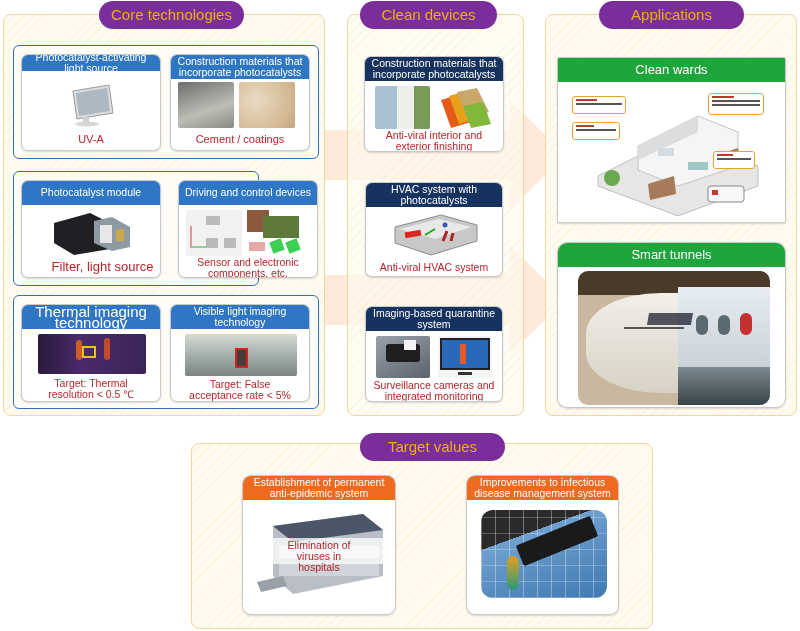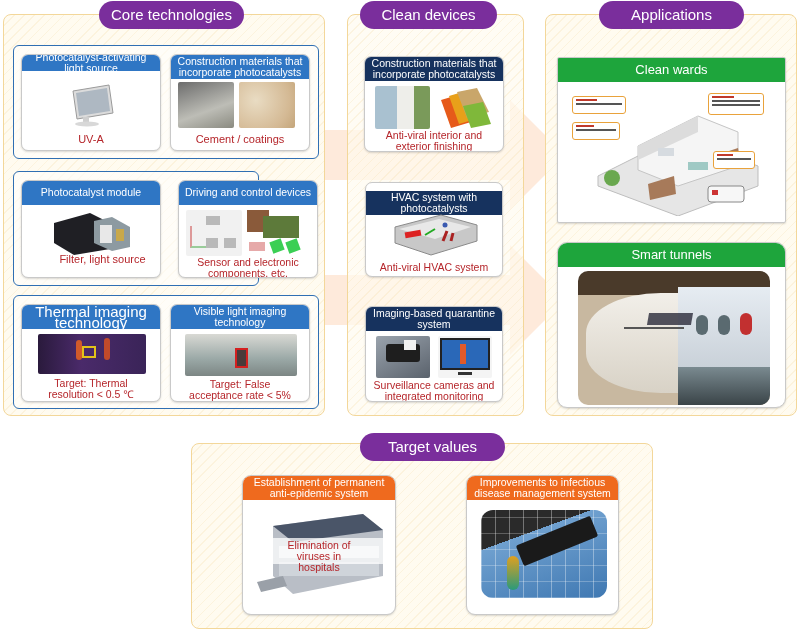--- a/index.html
+++ b/index.html
@@ -10,21 +10,21 @@
   .section {
     position: absolute;
     border: 1.5px solid #f3d79a;
     border-radius: 8px;
     background-color: #fffbf0;
     background-image: repeating-linear-gradient(135deg, rgba(243,215,154,0.22) 0 1px, transparent 1px 7px);
   }
   .pill {
     position: absolute;
     background: #7a2e9c;
-    color: #ffffff;
+    color: #eab308;
     border-radius: 14px;
     height: 28px;
     line-height: 28px;
     text-align: center;
     font-size: 15px;
     z-index: 5;
   }
   .group {
     position: absolute;
     border: 1.5px solid #2f6fb3;
@@ -102,21 +102,21 @@
 
 <div class="group" style="left:13px;top:171px;width:246px;height:115px;">
   <div class="card" style="left:7px;top:8px;width:140px;height:98px;">
     <div class="card-head head-blue" style="height:24px;">Photocatalyst module</div>
     <svg class="img" style="left:28px;top:28px;" width="86" height="46">
       <polygon points="4,14 40,4 60,14 60,40 24,46 4,34" fill="#1f1f24"></polygon>
       <polygon points="44,12 62,8 80,18 80,38 62,42 44,34" fill="#8d9aa1"></polygon>
       <rect x="50" y="16" width="12" height="18" fill="#e8e8e8"></rect>
       <rect x="66" y="20" width="8" height="12" fill="#c8a84a"></rect>
     </svg>
-    <div class="caption" style="top:73px;font-size:11px;margin-left:23px;">Filter, light source</div>
+    <div class="caption" style="top:80px;font-size:13px;margin-left:23px;">Filter, light source</div>
   </div>
   <div class="card" style="left:164px;top:8px;width:140px;height:98px;">
     <div class="card-head head-blue" style="height:24px;">Driving and control devices</div>
     <div class="img" style="left:7px;top:29px;width:56px;height:46px;background:#f1f1f1;">
       <div style="position:absolute;left:20px;top:6px;width:14px;height:9px;background:#b9b9b9;"></div>
       <div style="position:absolute;left:20px;top:28px;width:12px;height:10px;background:#b9b9b9;"></div>
       <div style="position:absolute;left:38px;top:28px;width:12px;height:10px;background:#b9b9b9;"></div>
       <div style="position:absolute;left:4px;top:16px;width:16px;height:22px;border-left:2px solid #d99;border-bottom:2px solid #9c9;"></div>
     </div>
     <div class="img" style="left:68px;top:29px;width:56px;height:46px;background:#fff;">
@@ -158,21 +158,21 @@
   <svg class="img" style="left:72px;top:29px;" width="56" height="44">
     <polygon points="4,14 24,8 34,36 14,42" fill="#e65a1a"></polygon>
     <polygon points="12,10 32,4 42,32 22,38" fill="#e8a01a"></polygon>
     <polygon points="20,6 40,2 52,26 30,32" fill="#c9a66a"></polygon>
     <polygon points="26,20 46,16 54,38 34,42" fill="#7fb83a"></polygon>
   </svg>
   <div class="caption" style="top:73px;padding:0 10px;">Anti-viral interior and exterior finishing materials</div>
 </div>
 
 <div class="card" style="left:365px;top:182px;width:138px;height:95px;">
-  <div class="card-head head-navy" style="height:24px;margin-top:8px;">HVAC system with photocatalysts</div>
+  <div class="card-head head-navy" style="height:24px;">HVAC system with photocatalysts</div>
   <svg class="img" style="left:25px;top:28px;" width="90" height="46">
     <polygon points="4,16 50,4 86,14 86,30 40,44 4,32" fill="#c8c8c8" stroke="#8a8a8a"></polygon>
     <polygon points="8,18 48,8 80,16 44,28" fill="#e8e8e8"></polygon>
     <rect x="14" y="20" width="16" height="6" fill="#d22" transform="rotate(-10 22 23)"></rect>
     <path d="M34 24 L44 18" stroke="#2a2" stroke-width="2"></path>
     <path d="M52 30 L56 20" stroke="#a22" stroke-width="3"></path>
     <path d="M60 30 L62 22" stroke="#a22" stroke-width="3"></path>
     <circle cx="54" cy="14" r="2.5" fill="#3a5ab0"></circle>
   </svg>
   <div class="caption" style="top:79px;">Anti-viral HVAC system</div>

